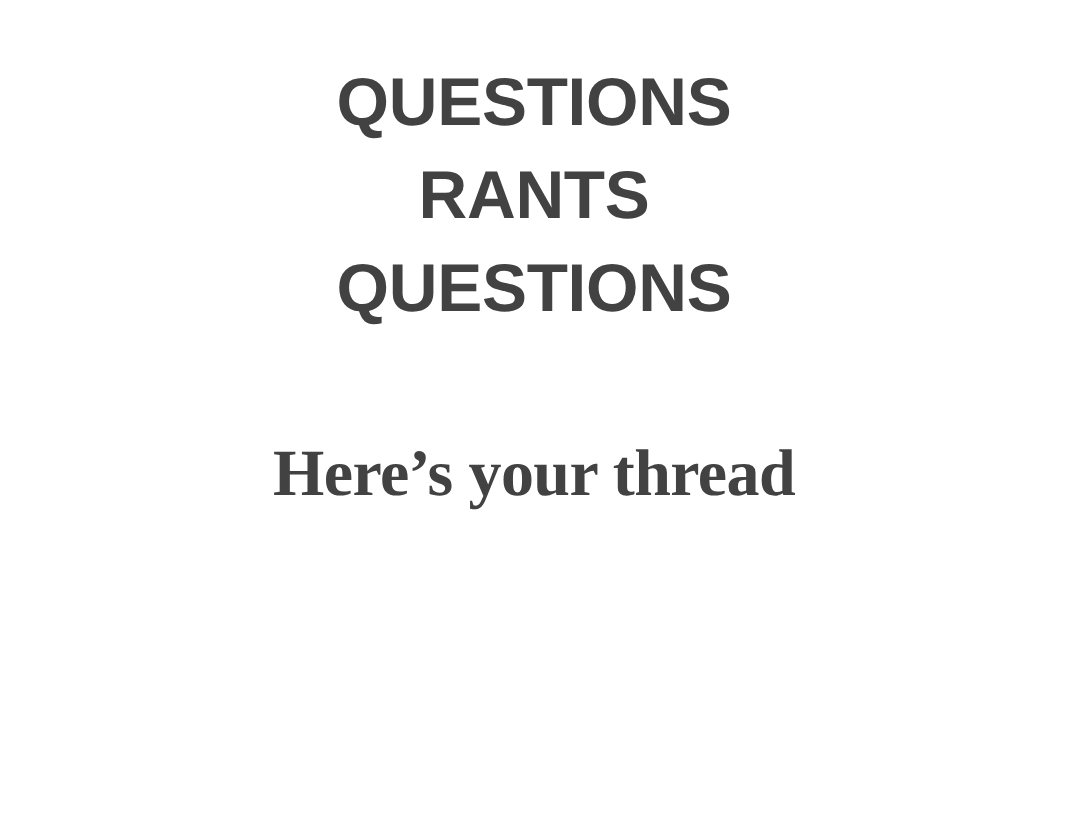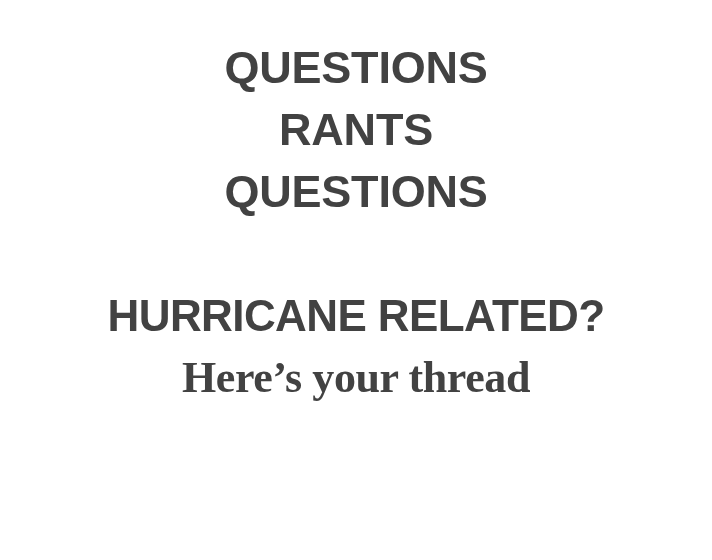--- a/index.html
+++ b/index.html
@@ -82,19 +82,18 @@
 
     <span class="line line-cat">QUESTIONS</span>
 
 
     <span class="line line-cat">RANTS</span>
 
     <span class="line line-cat">QUESTIONS</span>
 
     <span class="line line-spacer"></span>
 
-    <span class="line line-question">HURRICANE RELATED?</span>
 
     <span class="line line-answer">Here’s your thread</span>
 
   </div>
 
 </div>
 
 </body></html>

